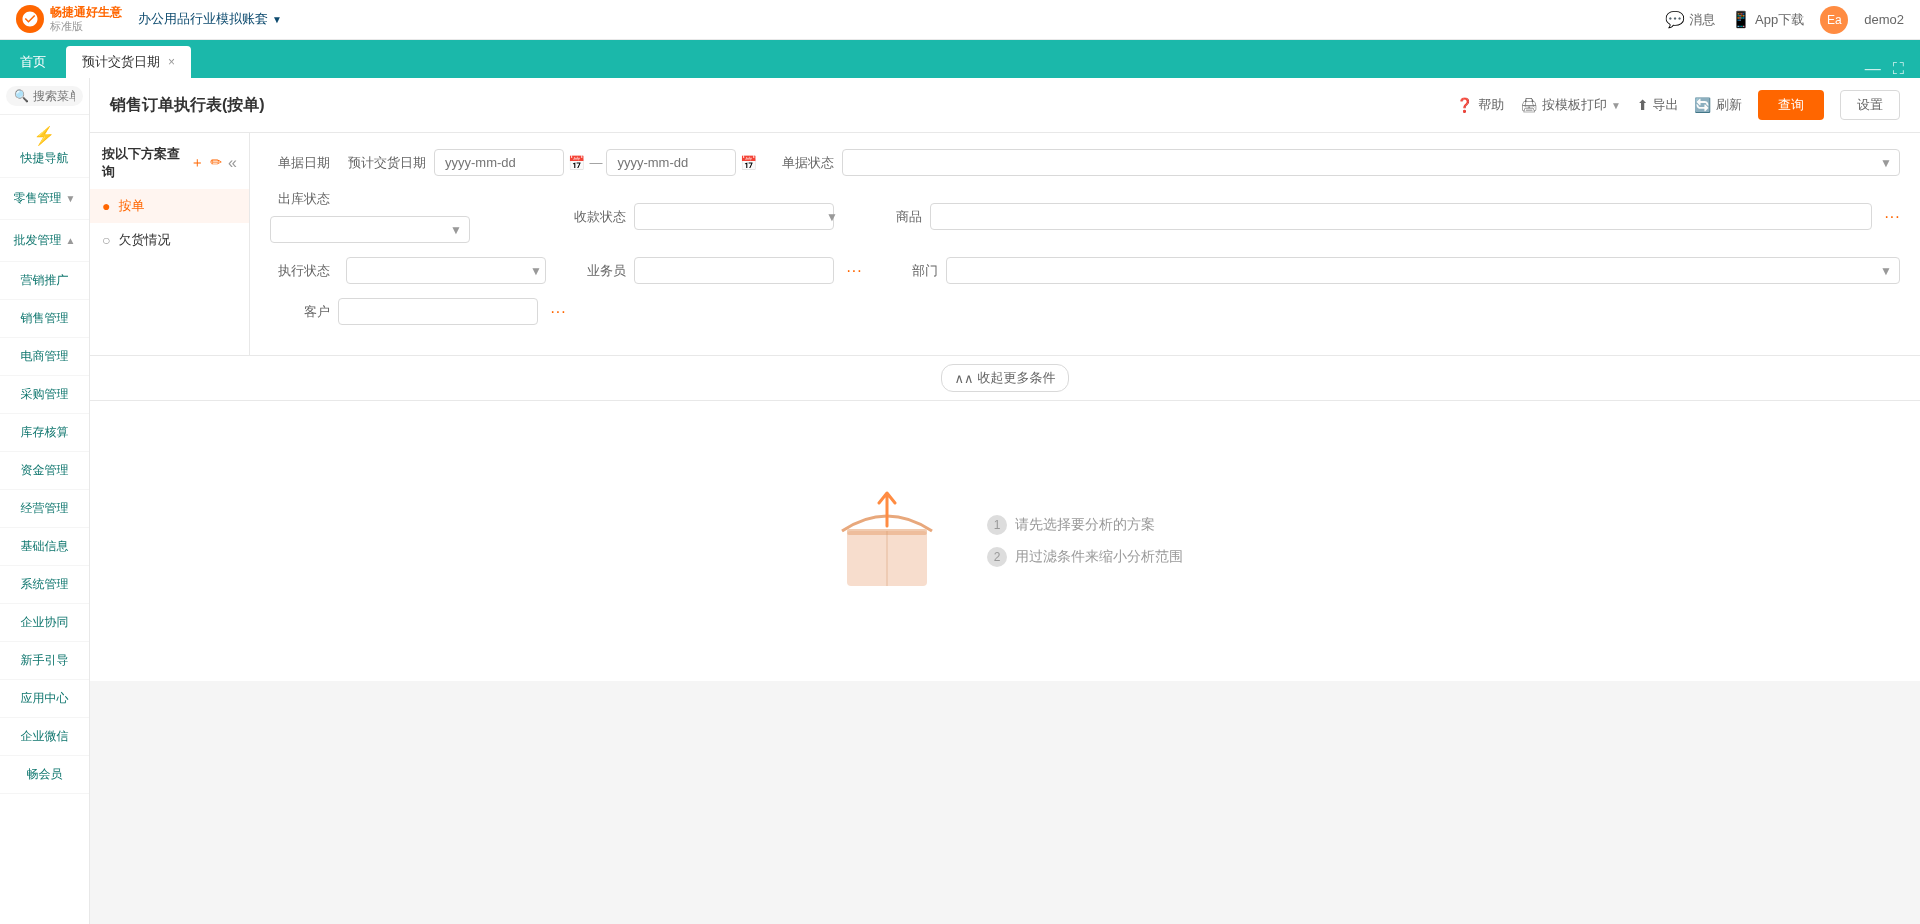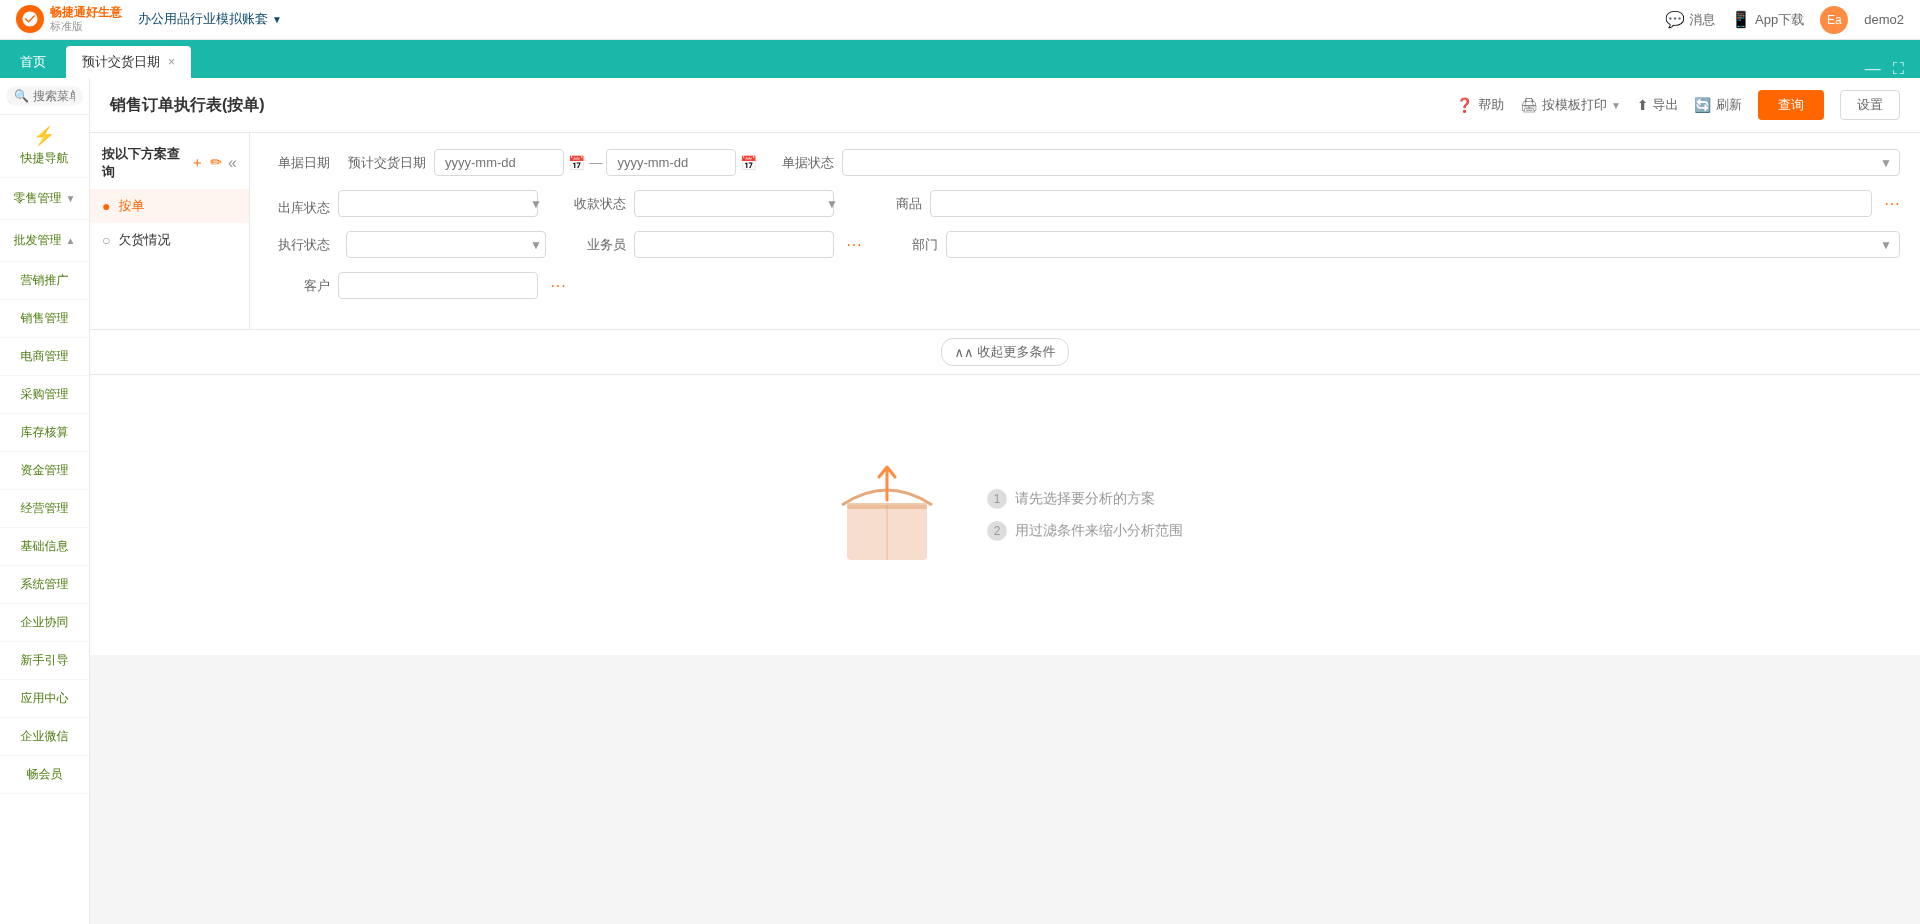--- a/index.html
+++ b/index.html
@@ -100,21 +100,21 @@
     .sidebar-item {
       display: flex;
       flex-direction: column;
       align-items: center;
       padding: 10px 4px;
       cursor: pointer;
       border-bottom: 1px solid #f5f5f5;
       gap: 3px;
     }
     .sidebar-item-icon { font-size: 18px; color: #ff6600; }
-    .sidebar-item-label { font-size: 12px; color: #4d7c0f; text-align: center; }
+    .sidebar-item-label { font-size: 12px; color: #0f766e; text-align: center; }
     .sidebar-item.has-arrow { flex-direction: row; justify-content: center; gap: 4px; padding: 12px 4px; }
     .sidebar-item.has-arrow .sidebar-item-label { font-size: 12px; }
     .sidebar-item .arrow { font-size: 10px; color: #999; }
 
     
     .content-area { flex: 1; overflow-y: auto; background: #f5f5f5; }
 
     
     .page-header {
       background: white;
@@ -523,21 +523,21 @@
               <select>
                 <option value=""></option>
               </select>
               <span class="chevron">▼</span>
             </div>
           </div>
         </div>
 
 
         <div class="filter-row">
-          <div style="display:flex;align-items:flex-end;gap:8px;min-width:280px;">
+          <div style="display:flex;align-items:flex-start;gap:8px;min-width:280px;flex-direction:column;">
             <span class="filter-label">出库状态</span>
             <div class="filter-select-wrap" style="flex:1;">
               <select class="filter-select" style="width:200px;">
                 <option value=""></option>
               </select>
               <span class="chevron">▼</span>
             </div>
           </div>
 
           <div style="display:flex;align-items:center;gap:8px;min-width:280px;">

